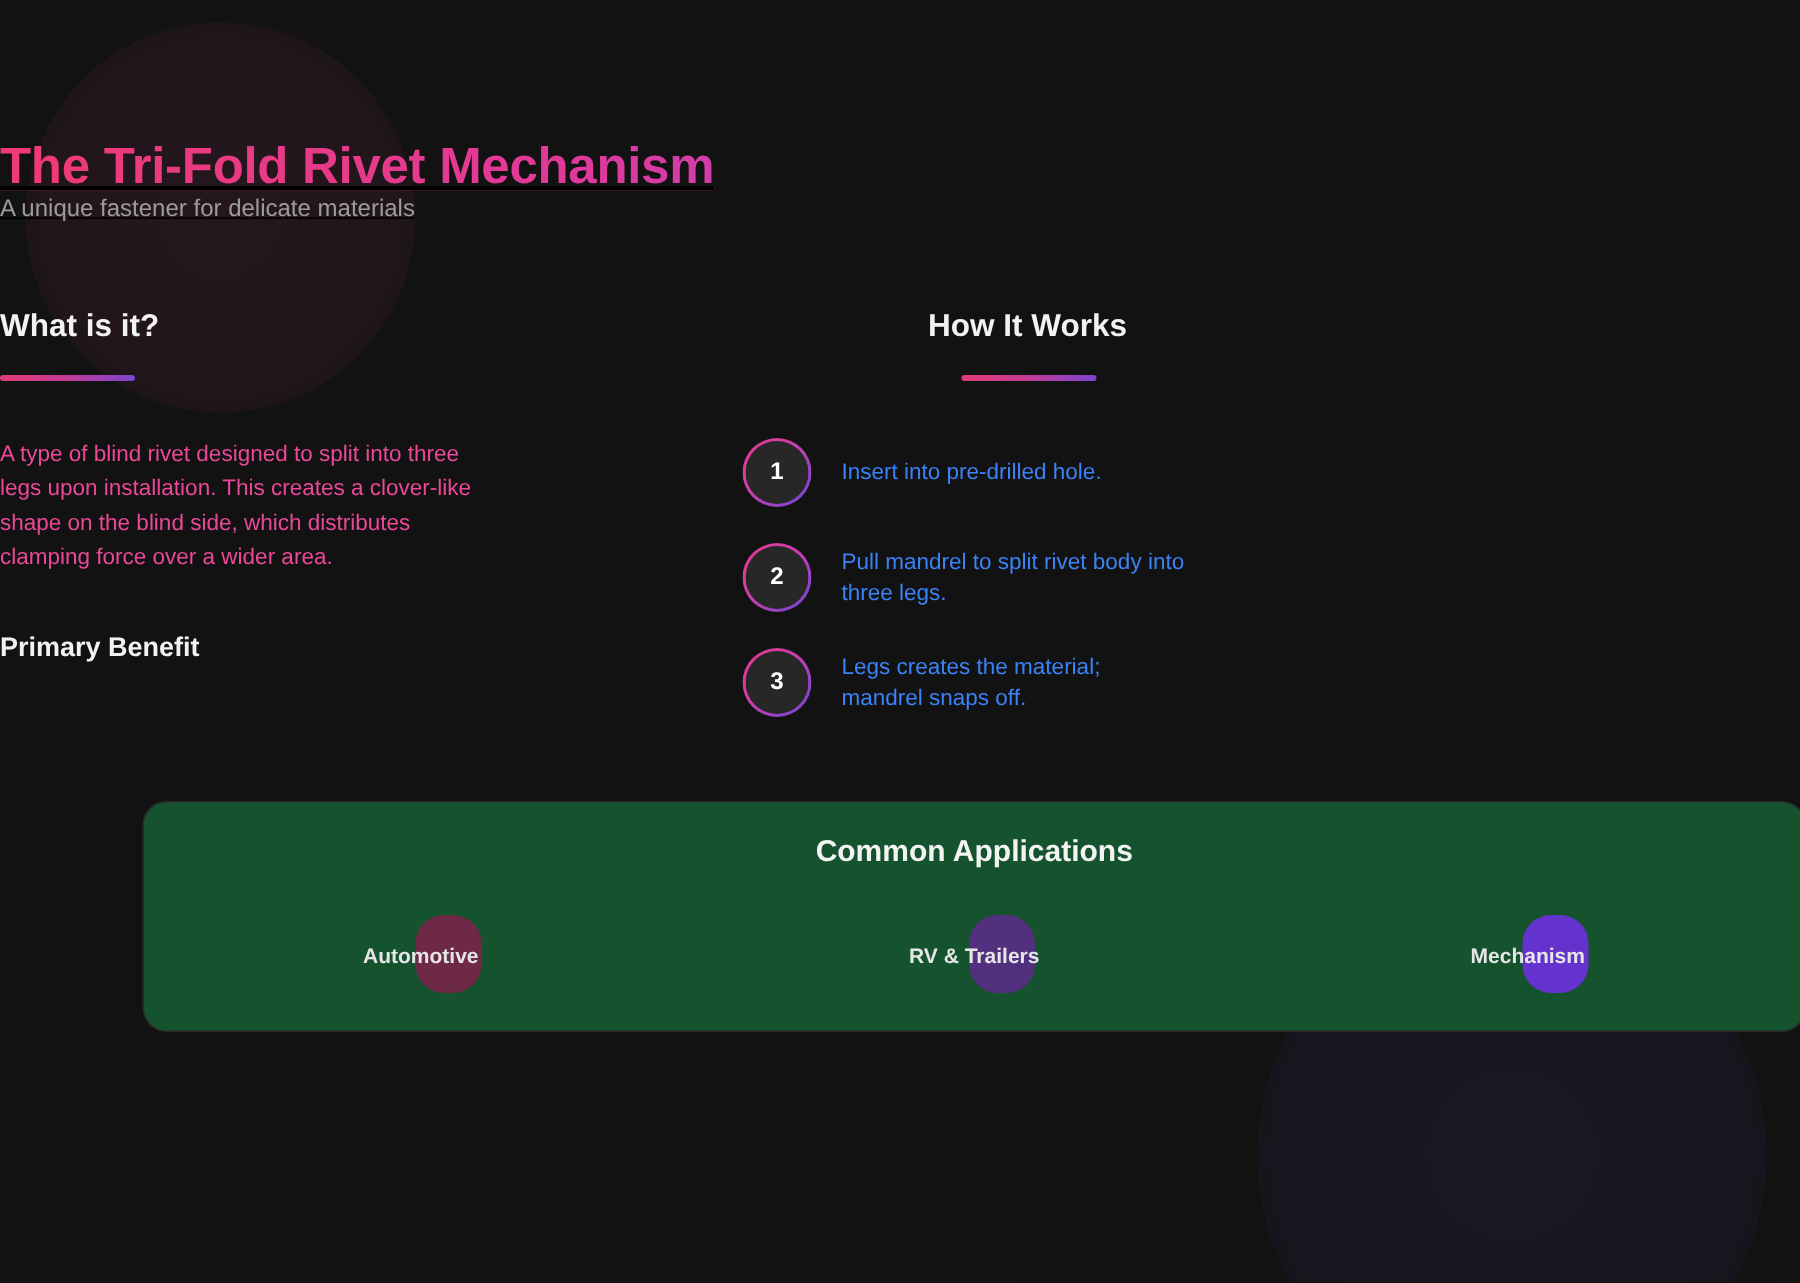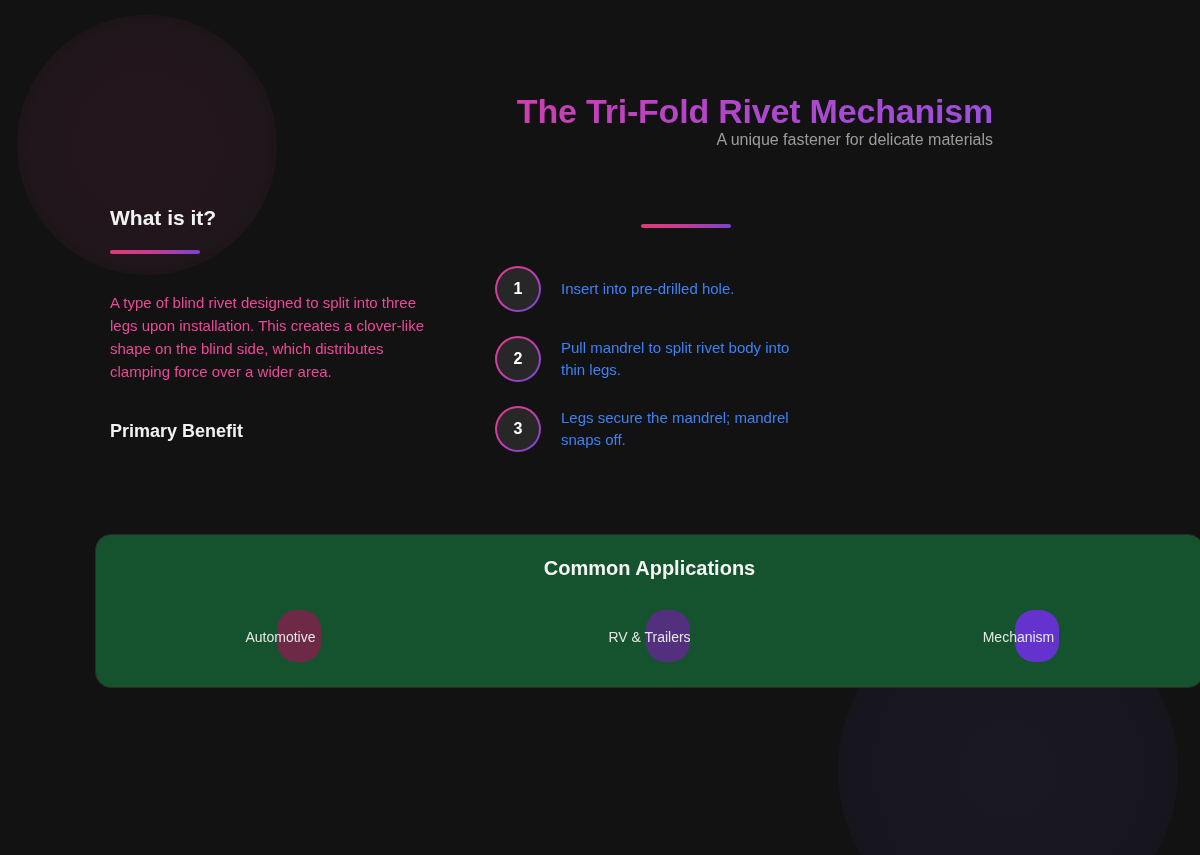--- a/index.html
+++ b/index.html
@@ -27,21 +27,21 @@
     background:radial-gradient(circle at 50% 50%, rgba(236,72,153,0.085) 0%, rgba(236,72,153,0.065) 62%, rgba(236,72,153,0.0) 100%);
   }
 
   #glow-bottom-right {
     width:340px; height:340px;
     left:838px; top:600px;
     background:radial-gradient(circle at 50% 50%, rgba(109,88,226,0.085) 0%, rgba(99,80,215,0.062) 64%, rgba(99,80,215,0.0) 100%);
   }
 
   
-  #header { position:absolute; left:0; top:92px; width:993px; text-align:right; }
+  #header { position:absolute; left:0; top:92px; width:993px; text-align:left;text-decoration:underline; }
 
   #main-title {
     font-size:34px;
     font-weight:bold;
     letter-spacing:-0.2px;
     background:linear-gradient(90deg, #ef3b72 0%, #e0399a 38%, #b545c9 70%, #9b4fdd 100%);
     -webkit-background-clip:text;
     background-clip:text;
     color:transparent;
     -webkit-text-fill-color:transparent;
@@ -56,21 +56,21 @@
 
   
   #columns {
     position:absolute;
     left:0; top:205px;
     width:1200px;
     display:flex;
   }
 
   .col { position:relative; }
-  #col-left  { width:430px; padding-left:110px; }
+  #col-left  { width:430px; }
   #col-right { width:560px; padding-left:65px; }
 
   .section-head { font-size:21px; font-weight:bold; color:#f2f2f2; line-height:1.25; }
   #col-right .section-head { text-align:center; padding-right:115px; }
 
   .accent-bar {
     height:4px; width:90px; border-radius:3px; margin-top:19px;
     background:linear-gradient(90deg, #e03a77 0%, #c83b92 45%, #7b43cf 100%);
   }
   #col-right .accent-bar { margin-left:auto; margin-right:auto; transform:translateX(-57px); }
@@ -126,21 +126,21 @@
 
   #apps-grid {
     margin-top:27px;
     display:flex;
   }
 
   .app-item {
     flex:1 1 0;
     position:relative;
     height:60px;
-    display:flex; align-items:center; justify-content:center;
+    display:flex; align-items:center; justify-content:center;font-weight:bold;
   }
 
   .app-blob {
     position:absolute;
     width:44px; height:52px;
     border-radius:19px;
     top:3px;
     left:50%;
     margin-left:-4px;
   }
@@ -169,43 +169,44 @@
   <div id="columns">
 
     <div class="col" id="col-left">
       <div class="section-head">What is it?</div>
       <div class="accent-bar"></div>
       <div class="body-text" id="para-definition">A type of blind rivet designed to split into three legs upon installation. This creates a clover-like shape on the blind side, which distributes clamping force over a wider area.</div>
       <div id="sub-head-benefit">Primary Benefit</div>
     </div>
 
     <div class="col" id="col-right">
+      <div class="section-head">How It Works</div>
       <div class="accent-bar"></div>
 
       <div id="steps-list">
 
         <div class="step-row">
           <div class="step-badge">
             <span class="step-num">1</span>
           </div>
           <div class="step-text">Insert into pre-drilled hole.</div>
         </div>
 
         <div class="step-row">
           <div class="step-badge">
             <span class="step-num">2</span>
           </div>
-          <div class="step-text">Pull mandrel to split rivet body into thin legs.</div>
+          <div class="step-text">Pull mandrel to split rivet body into three legs.</div>
         </div>
 
         <div class="step-row">
           <div class="step-badge">
             <span class="step-num">3</span>
           </div>
-          <div class="step-text">Legs secure the mandrel; mandrel snaps off.</div>
+          <div class="step-text">Legs creates the material; mandrel snaps off.</div>
         </div>
 
       </div>
     </div>
 
   </div>
 
   <div id="apps-card">
     <div id="apps-title">Common Applications</div>
 

